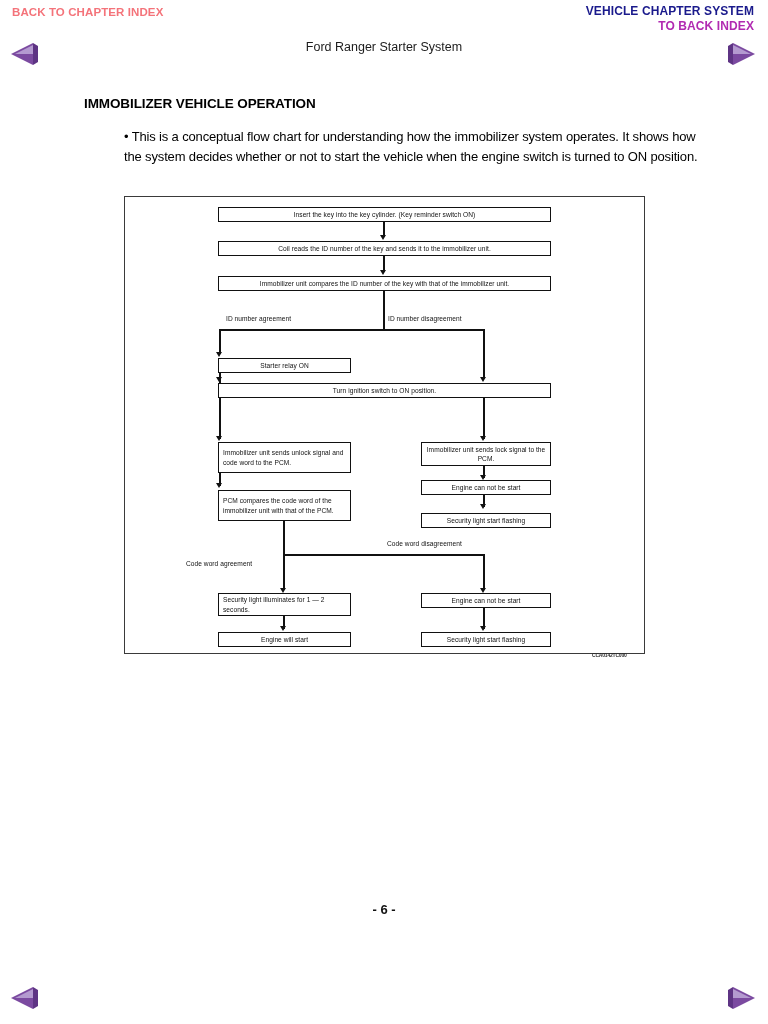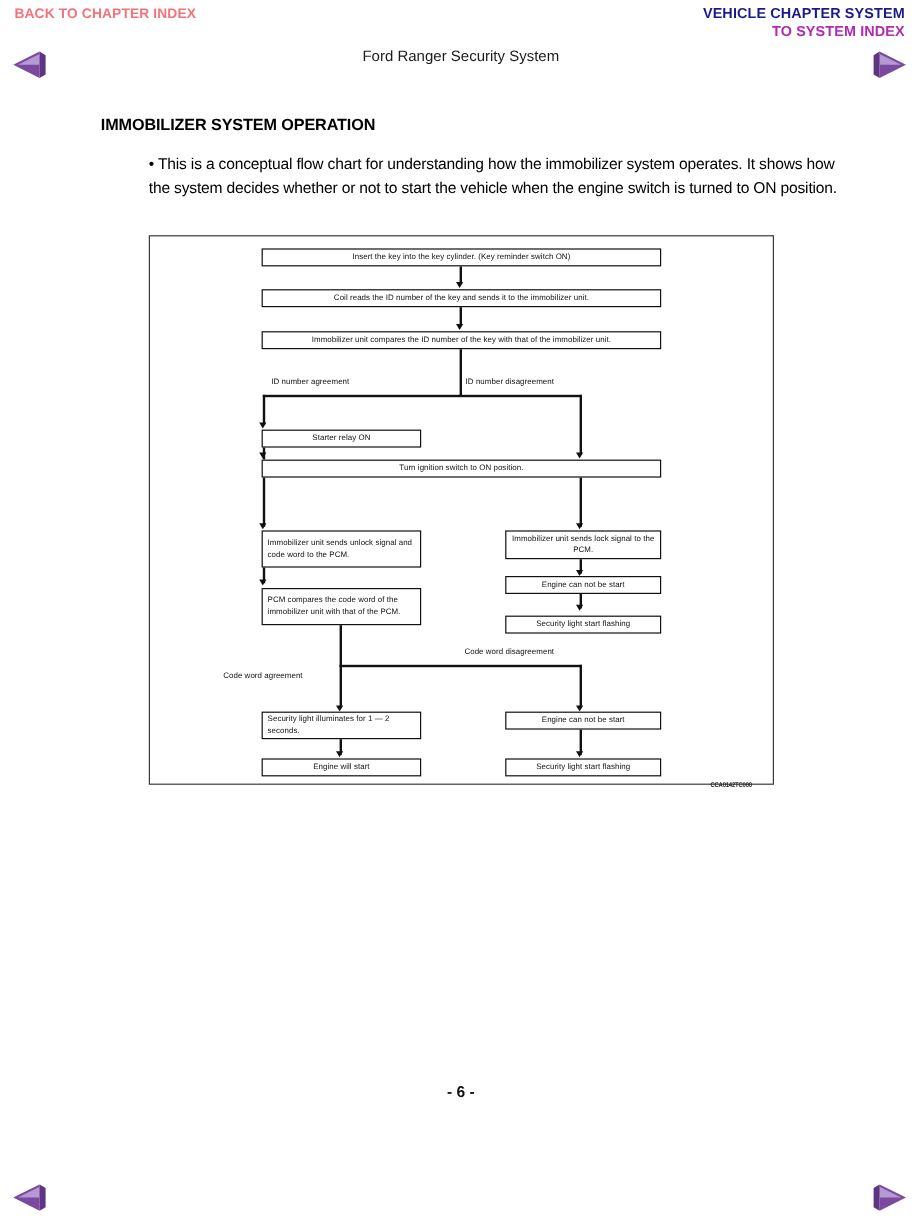--- a/index.html
+++ b/index.html
@@ -167,24 +167,24 @@
     color: #111;
   }
 </style>
 </head>
 <body>
 
 <div class="hdr-link-left">BACK TO CHAPTER INDEX</div>
 
 <div class="hdr-right">
   <span class="l1">VEHICLE CHAPTER SYSTEM</span>
-  <span class="l2">TO SYSTEM INDEX</span>
-</div>
-
-<div class="doc-title">Ford Ranger Security System</div>
+  <span class="l2">TO BACK INDEX</span>
+</div>
+
+<div class="doc-title">Ford Ranger Starter System</div>
 
 <div class="nav-arrow" id="nav-prev-top">
   <svg viewBox="0 0 30 24">
     <polygon points="1,12 23,1 23,23" fill="#7b4aa0"></polygon>
     <polygon points="5,12 23,3 23,12" fill="#b49ad0"></polygon>
     <polygon points="23,1 28,4 28,20 23,23" fill="#5e3484"></polygon>
   </svg>
 </div>
 <div class="nav-arrow" id="nav-next-top">
   <svg viewBox="0 0 30 24">
@@ -201,21 +201,21 @@
   </svg>
 </div>
 <div class="nav-arrow" id="nav-next-bot">
   <svg viewBox="0 0 30 24">
     <polygon points="29,12 7,1 7,23" fill="#7b4aa0"></polygon>
     <polygon points="25,12 7,3 7,12" fill="#b49ad0"></polygon>
     <polygon points="7,1 2,4 2,20 7,23" fill="#5e3484"></polygon>
   </svg>
 </div>
 
-<div class="section-title">IMMOBILIZER SYSTEM OPERATION</div>
+<div class="section-title">IMMOBILIZER VEHICLE OPERATION</div>
 <div class="section-body">• This is a conceptual flow chart for understanding how the immobilizer system operates. It shows how the system decides whether or not to start the vehicle when the engine switch is turned to ON position.</div>
 
 <div id="figure-frame">
 
   <div class="fc-box ctr" style="left:93px; top:10px; width:333px; height:15px;">
     <span>Insert the key into the key cylinder. (Key reminder switch ON)</span>
   </div>
   <div class="fc-vline" style="left:258px; top:25px; height:15px;"></div>
   <div class="fc-arrowhead" style="left:255px; top:38px;"></div>
 

